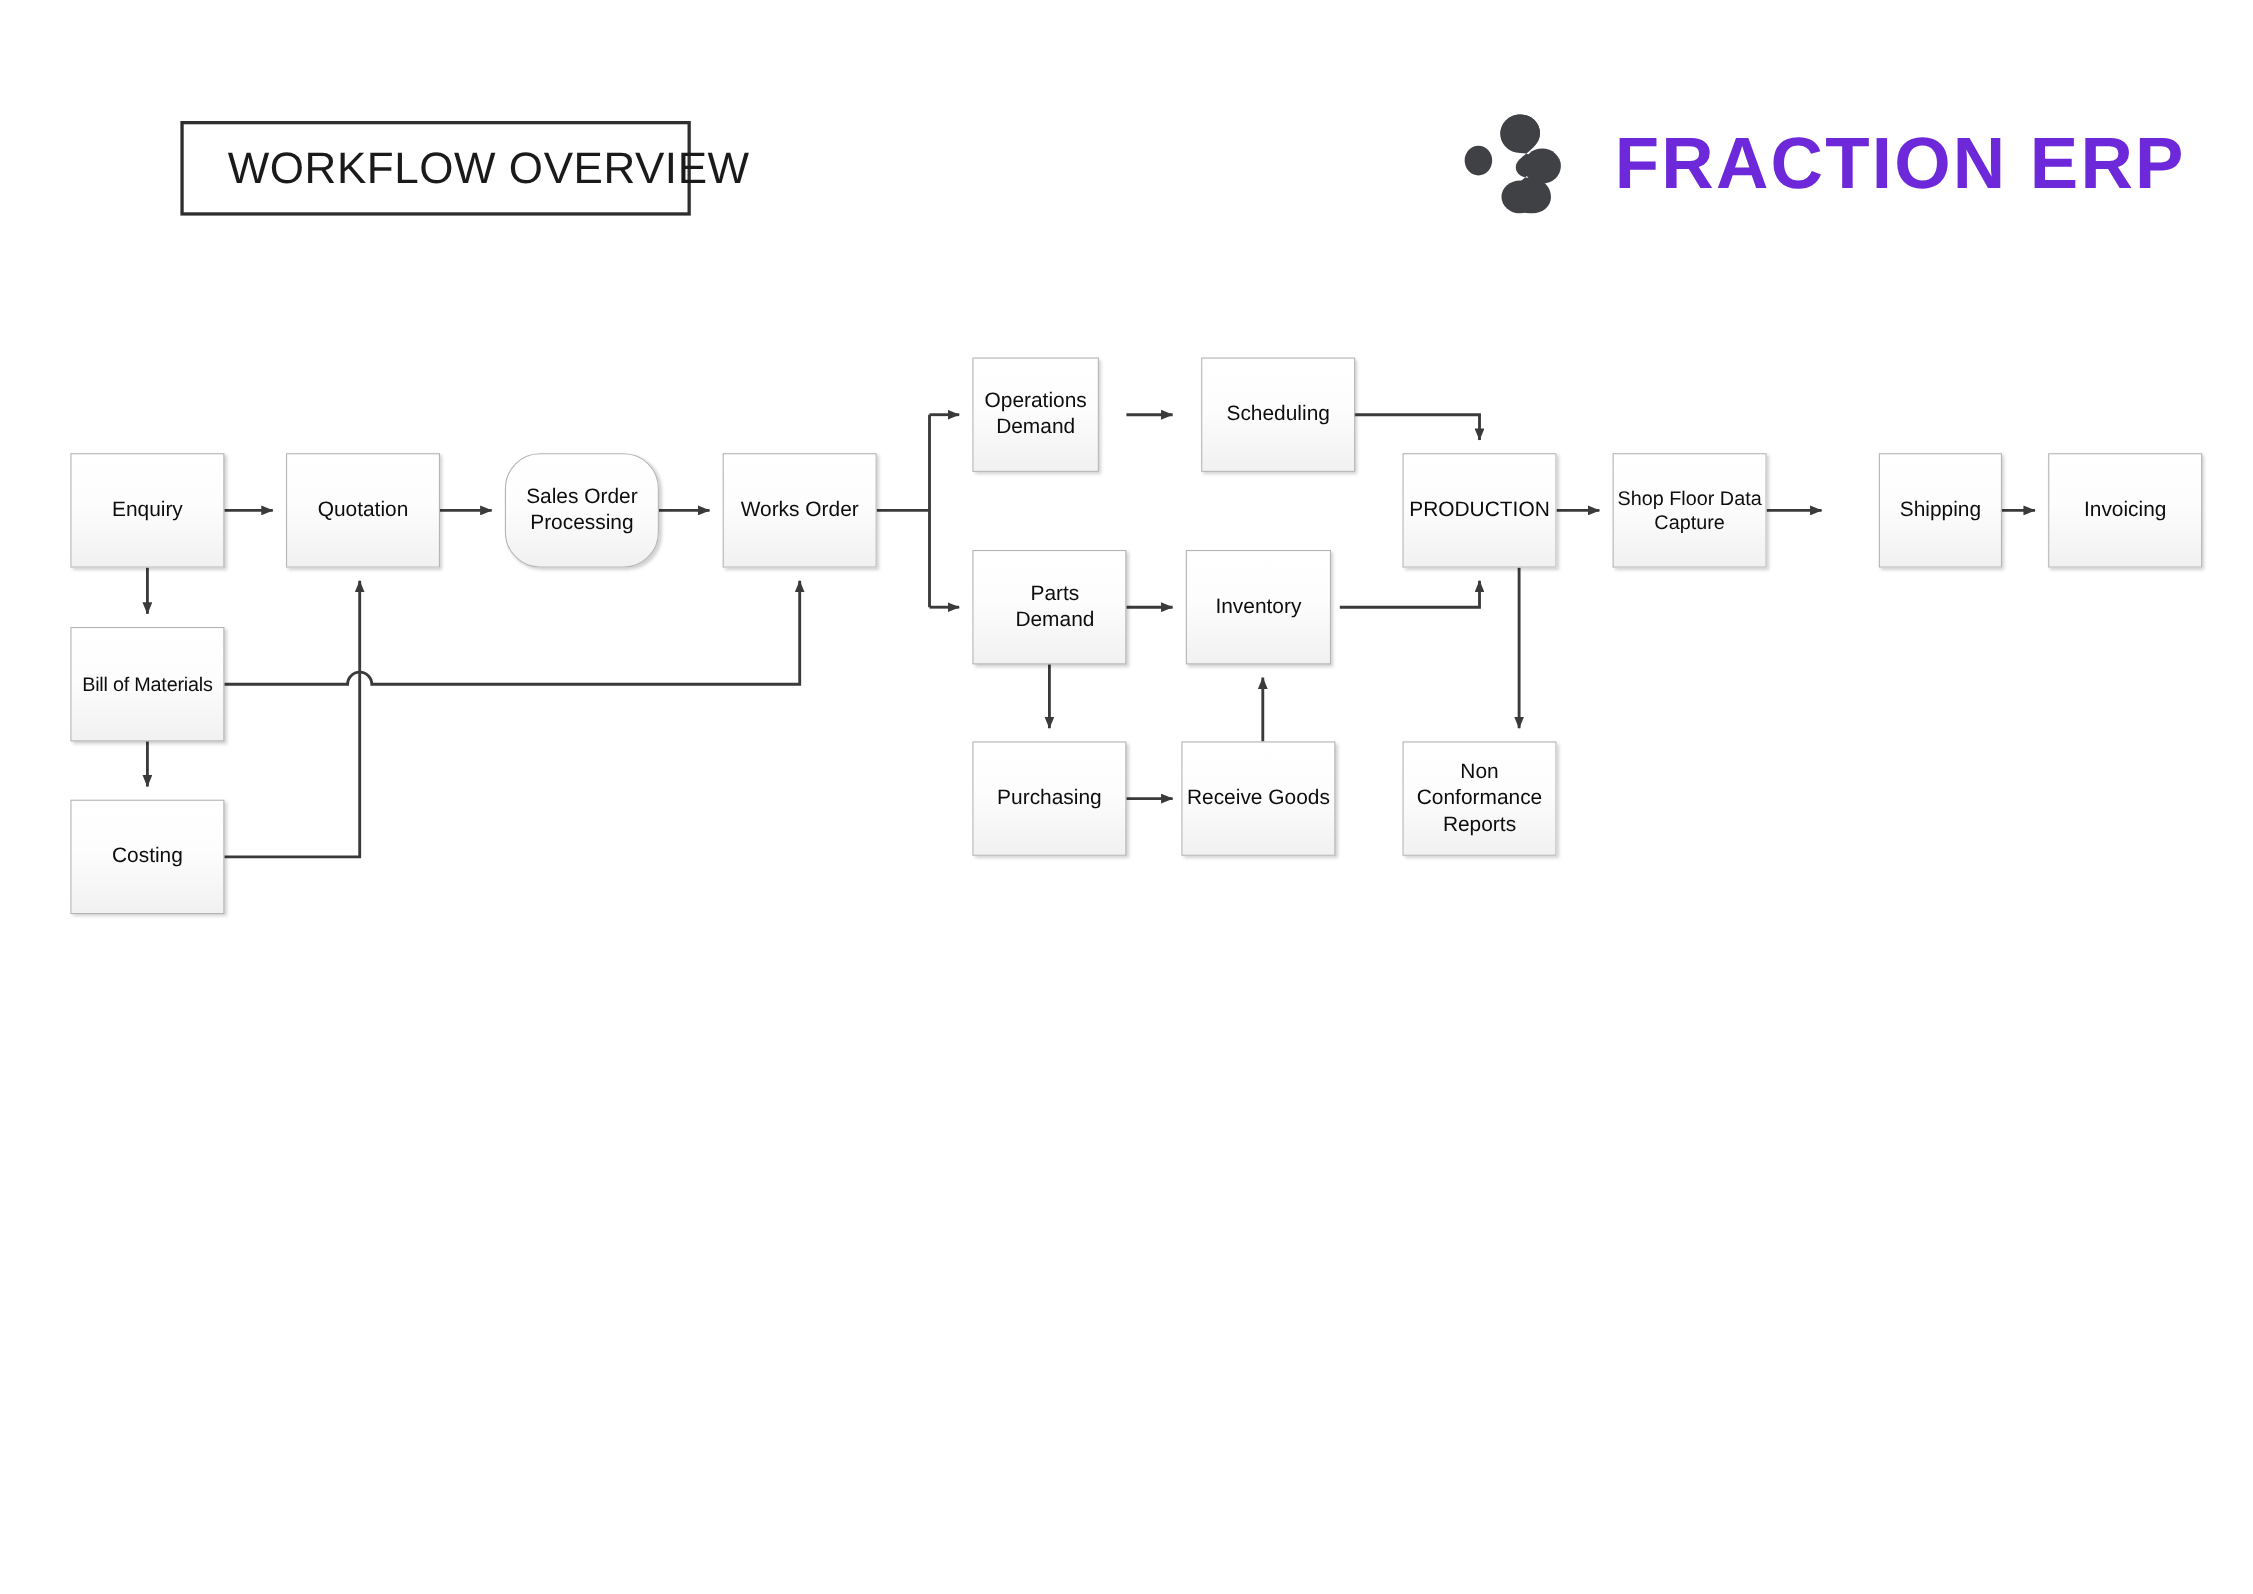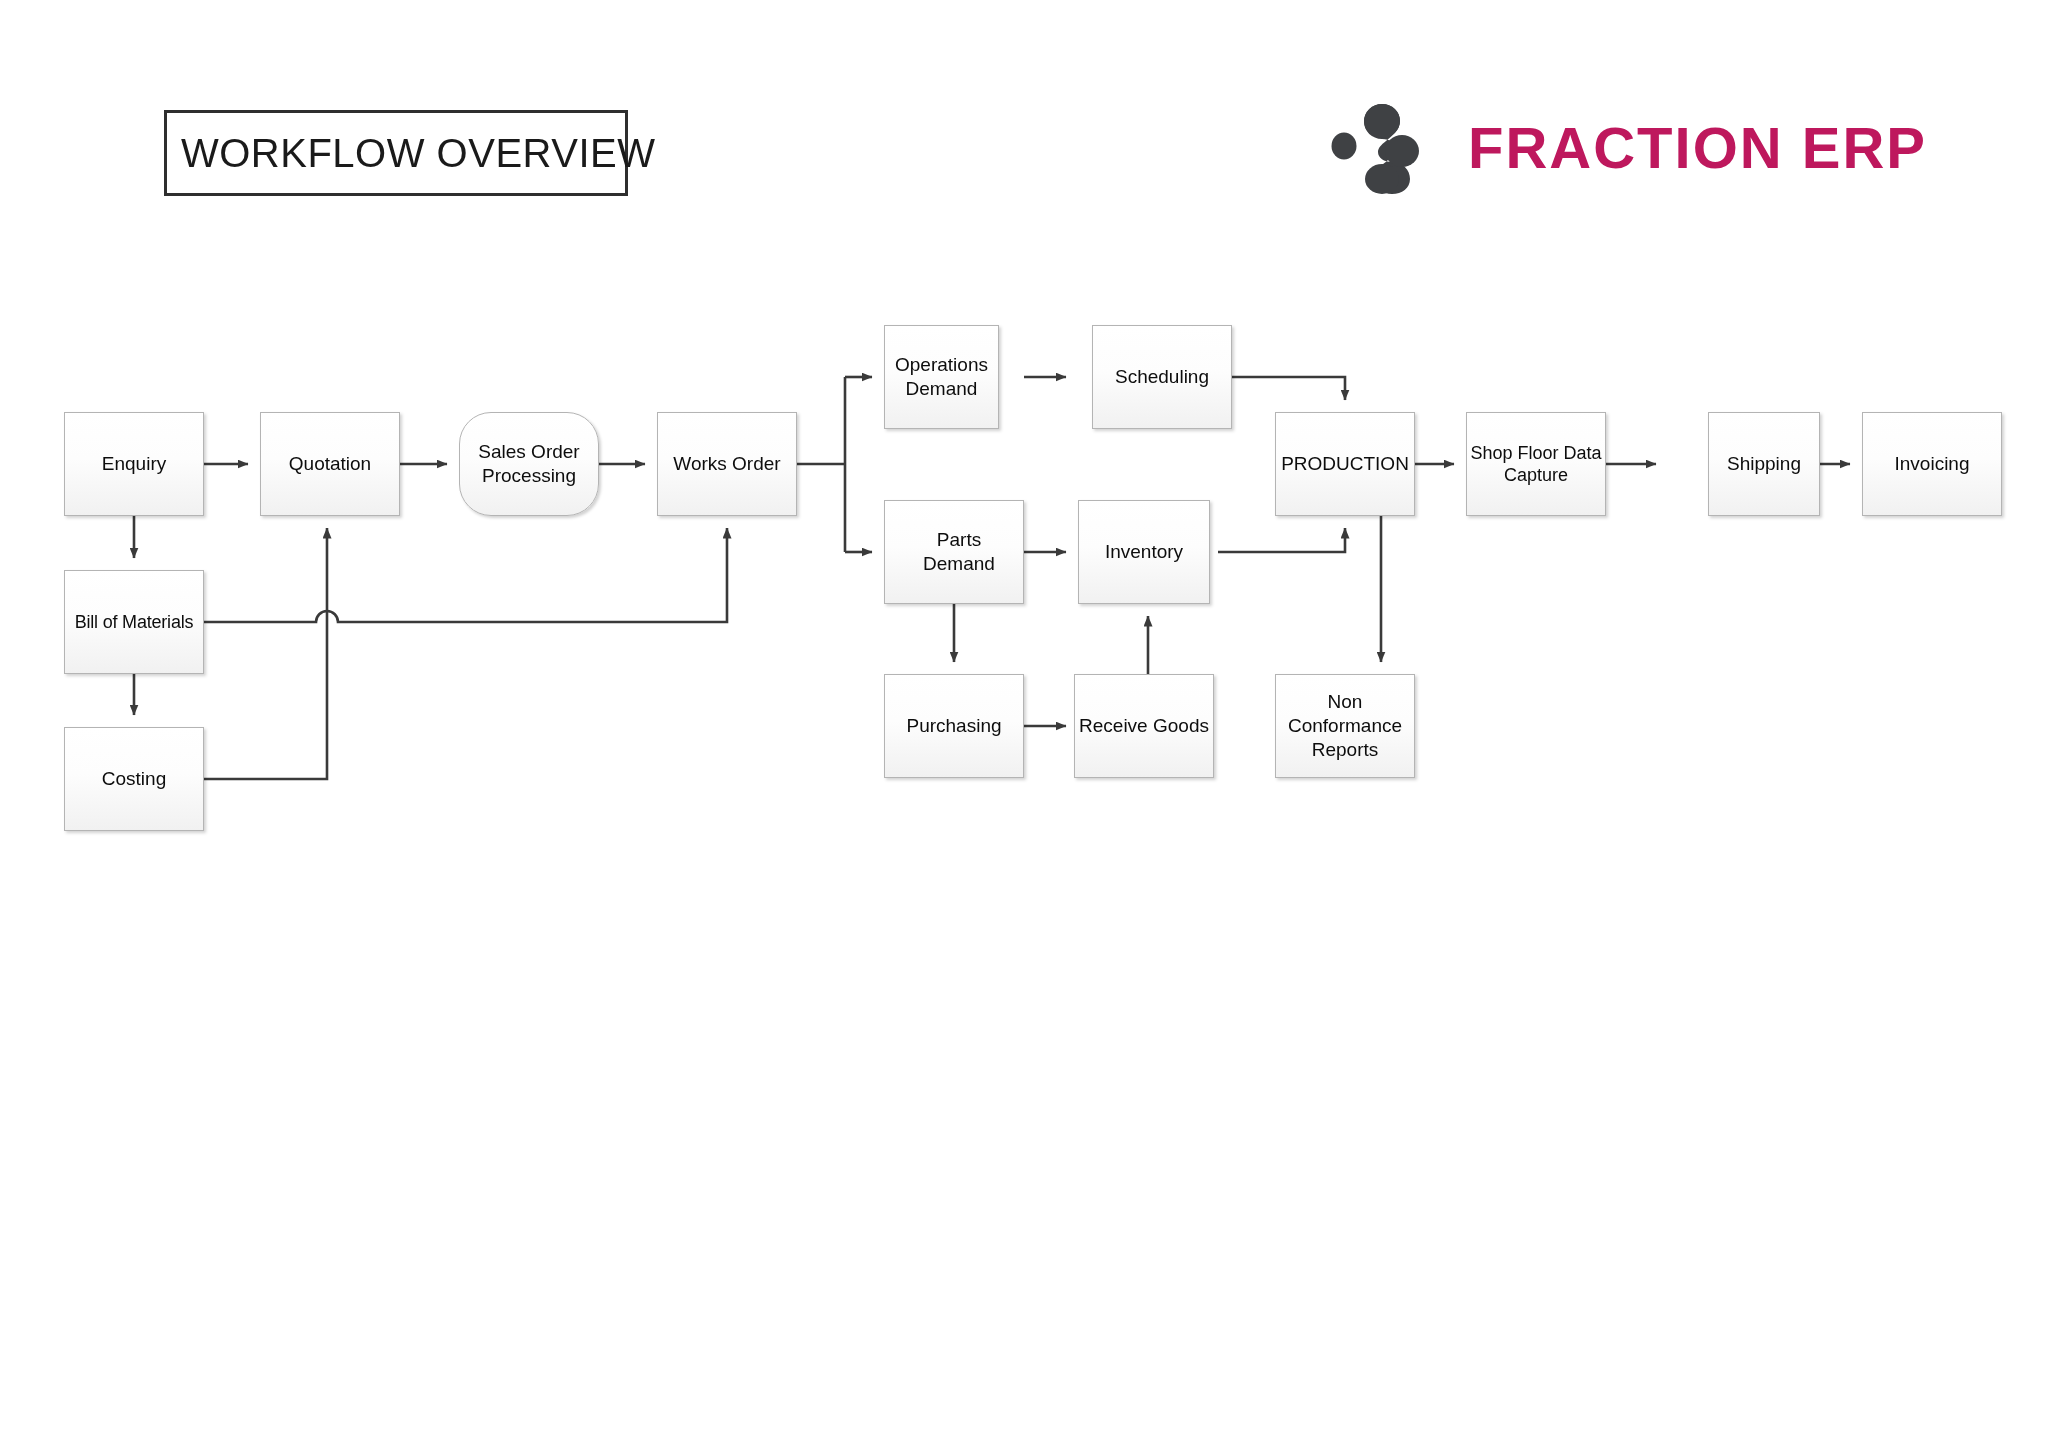--- a/index.html
+++ b/index.html
@@ -24,45 +24,45 @@
     top: 110px;
     width: 464px;
     height: 86px;
     border: 3px solid #2e2e2e;
     background: #ffffff;
     box-sizing: border-box;
     display: flex;
     align-items: center;
   }
   #title-text {
-    padding-left: 14px;
+    padding-left: 40px;
     font-size: 40px;
     font-weight: 400;
     letter-spacing: 0.5px;
     color: #1a1a1a;
     white-space: nowrap;
   }
 
   
   #logo {
     position: absolute;
     left: 1330px;
     top: 100px;
     width: 640px;
     height: 96px;
     display: flex;
     align-items: center;
     gap: 18px;
   }
   #logo-mark { flex: 0 0 auto; }
   #logo-wordmark {
-    font-size: 58px;
+    font-size: 66px;
     font-weight: 700;
     letter-spacing: 2px;
-    color: #be185d;
+    color: #6d28d9;
     white-space: nowrap;
     line-height: 1;
   }
 
   
   #flow-canvas {
     position: absolute;
     left: 0;
     top: 0;
     width: 2048px;

